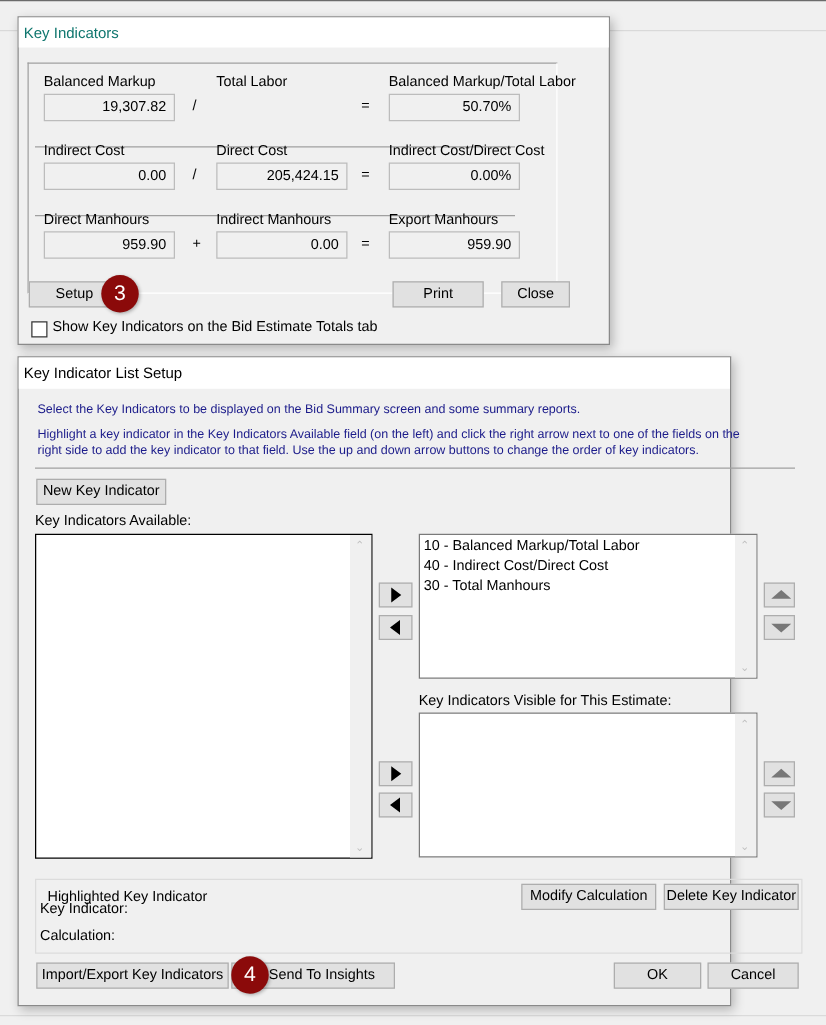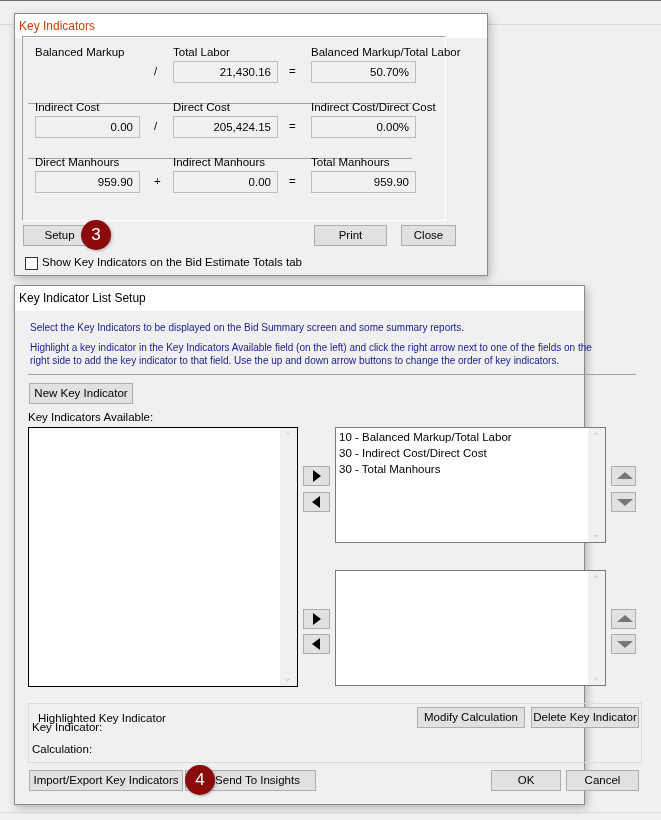--- a/index.html
+++ b/index.html
@@ -22,24 +22,24 @@
     box-shadow: 2px 3px 8px rgba(0,0,0,0.25);
   }
   .titlebar {
     height: 24px;
     background: #fff;
     padding-left: 4px;
     line-height: 24px;
     font-size: 12px;
   }
   .ki-dialog { left: 14px; top: 13px; width: 474px; height: 263px; }
-  .ki-dialog .titlebar { color: #c2410c; }
+  .ki-dialog .titlebar { color: #0f766e; }
 
   .ki-panel {
-    position: absolute; left: 7px; top: 22px; width: 424px; height: 185px;
+    position: absolute; left: 7px; top: 36px; width: 424px; height: 185px;
     border: 1px solid #a0a0a0; border-right-color: #fff; border-bottom-color: #fff;
   }
   .lbl { position: absolute; font-size: 11.5px; white-space: nowrap; }
   .valbox {
     position: absolute; height: 22px; width: 105px;
     background: #f0f0f0;
     border: 1px solid #bcbcbc;
     text-align: right; padding-right: 6px; line-height: 20px; font-size: 11.5px;
   }
   .op { position: absolute; font-size: 11.5px; }
@@ -99,23 +99,23 @@
 <div class="bg-topline"></div>
 <div class="bg-hline"></div>
 <div class="bg-bottomline"></div>
 
 <div class="dialog ki-dialog">
   <div class="titlebar">Key Indicators</div>
 
   <div class="ki-panel">
 
     <span class="lbl" style="left:12px;top:9px">Balanced Markup</span>
+    <div class="valbox" style="left:12px;top:24px">19,307.82</div>
     <span class="op" style="left:131px;top:28px">/</span>
     <span class="lbl" style="left:150px;top:9px">Total Labor</span>
-    <div class="valbox" style="left:150px;top:24px">21,430.16</div>
     <span class="op" style="left:266px;top:28px">=</span>
     <span class="lbl" style="left:288px;top:9px">Balanced Markup/Total Labor</span>
     <div class="valbox" style="left:288px;top:24px">50.70%</div>
     <div class="sep" style="top:66px"></div>
 
     <span class="lbl" style="left:12px;top:64px">Indirect Cost</span>
     <div class="valbox" style="left:12px;top:79px">0.00</div>
     <span class="op" style="left:131px;top:83px">/</span>
     <span class="lbl" style="left:150px;top:64px">Direct Cost</span>
     <div class="valbox" style="left:150px;top:79px">205,424.15</div>
@@ -123,21 +123,21 @@
     <span class="lbl" style="left:288px;top:64px">Indirect Cost/Direct Cost</span>
     <div class="valbox" style="left:288px;top:79px">0.00%</div>
     <div class="sep" style="top:121px"></div>
 
     <span class="lbl" style="left:12px;top:119px">Direct Manhours</span>
     <div class="valbox" style="left:12px;top:134px">959.90</div>
     <span class="op" style="left:131px;top:138px">+</span>
     <span class="lbl" style="left:150px;top:119px">Indirect Manhours</span>
     <div class="valbox" style="left:150px;top:134px">0.00</div>
     <span class="op" style="left:266px;top:138px">=</span>
-    <span class="lbl" style="left:288px;top:119px">Total Manhours</span>
+    <span class="lbl" style="left:288px;top:119px">Export Manhours</span>
     <div class="valbox" style="left:288px;top:134px">959.90</div>
   </div>
 
   <div class="btn" style="left:8px;top:211px;width:73px">Setup</div>
   <div class="badge" style="left:66px;top:206px">3</div>
   <div class="btn" style="left:299px;top:211px;width:73px">Print</div>
   <div class="btn" style="left:386px;top:211px;width:55px">Close</div>
 
   <div class="chk" style="left:10px;top:243px"></div>
   <span class="lbl" style="left:27px;top:242px">Show Key Indicators on the Bid Estimate Totals tab</span>
@@ -163,41 +163,42 @@
 
   <div class="arrowbtn" style="left:288px;top:180px">
       <span class="tri-r"></span>
     </div>
   <div class="arrowbtn" style="left:288px;top:206px">
       <span class="tri-l"></span>
     </div>
 
   <div class="listbox" style="left:320px;top:141px;width:271px;height:116px">
     <span class="list-item" style="top:3px">10 - Balanced Markup/Total Labor</span>
-    <span class="list-item" style="top:19px">30 - Indirect Cost/Direct Cost</span>
+    <span class="list-item" style="top:19px">40 - Indirect Cost/Direct Cost</span>
     <span class="list-item" style="top:35px">30 - Total Manhours</span>
     <div class="vscroll">
       <span class="sarrow" style="top:3px">⌃</span>
       <span class="sarrow" style="bottom:3px">⌄</span>
     </div>
   </div>
   <div class="udbtn" style="left:596px;top:180px">
       <span class="tri-u"></span>
     </div>
   <div class="udbtn" style="left:596px;top:206px">
       <span class="tri-d"></span>
     </div>
 
   <div class="arrowbtn" style="left:288px;top:323px">
       <span class="tri-r"></span>
     </div>
   <div class="arrowbtn" style="left:288px;top:348px">
       <span class="tri-l"></span>
     </div>
 
+  <span class="lbl" style="left:320px;top:269px">Key Indicators Visible for This Estimate:</span>
   <div class="listbox" style="left:320px;top:284px;width:271px;height:116px">
     <div class="vscroll">
       <span class="sarrow" style="top:3px">⌃</span>
       <span class="sarrow" style="bottom:3px">⌄</span>
     </div>
   </div>
   <div class="udbtn" style="left:596px;top:323px">
       <span class="tri-u"></span>
     </div>
   <div class="udbtn" style="left:596px;top:348px">

